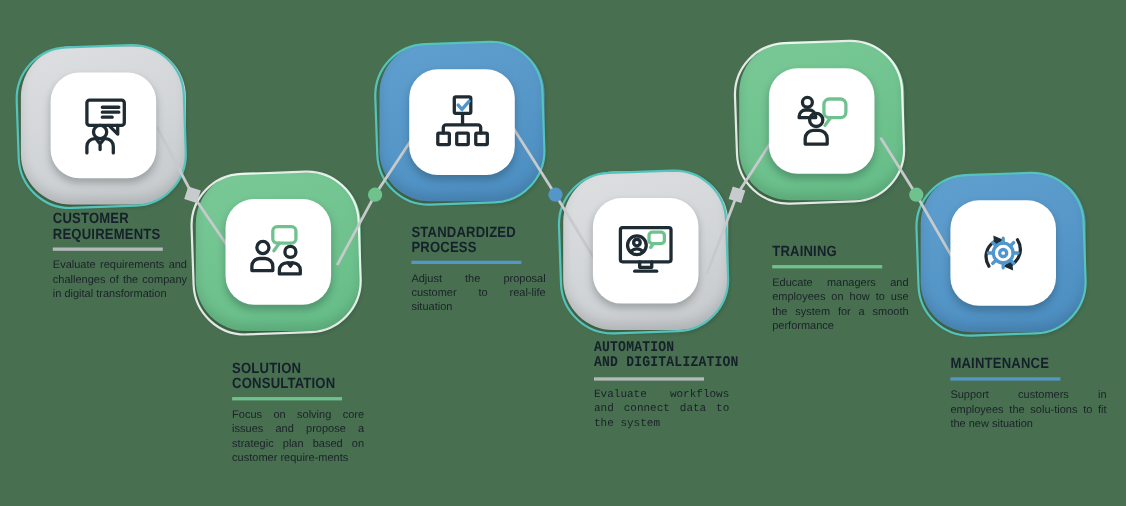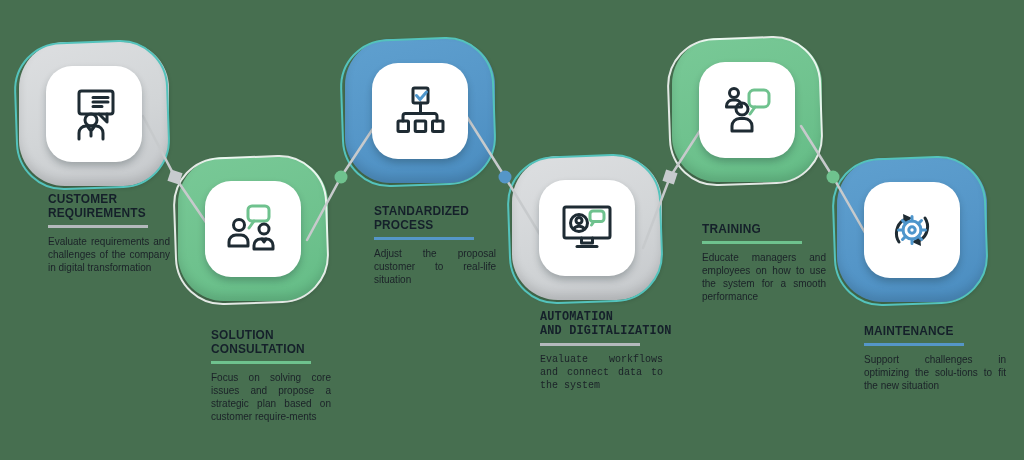--- a/index.html
+++ b/index.html
@@ -201,14 +201,14 @@
 
 <div class="text-block t5 green-accent">
   <div class="step-title"><span>TRAINING</span></div>
   <div class="underline"></div>
   <div class="step-desc">Educate managers and employees on how to use the system for a smooth performance</div>
 </div>
 
 <div class="text-block t6 blue-accent">
   <div class="step-title"><span>MAINTENANCE</span></div>
   <div class="underline"></div>
-  <div class="step-desc">Support challenges in optimizing the solu-tions to fit the new situation</div>
+  <div class="step-desc">Support customers in employees the solu-tions to fit the new situation</div>
 </div>
 
 </body></html>

